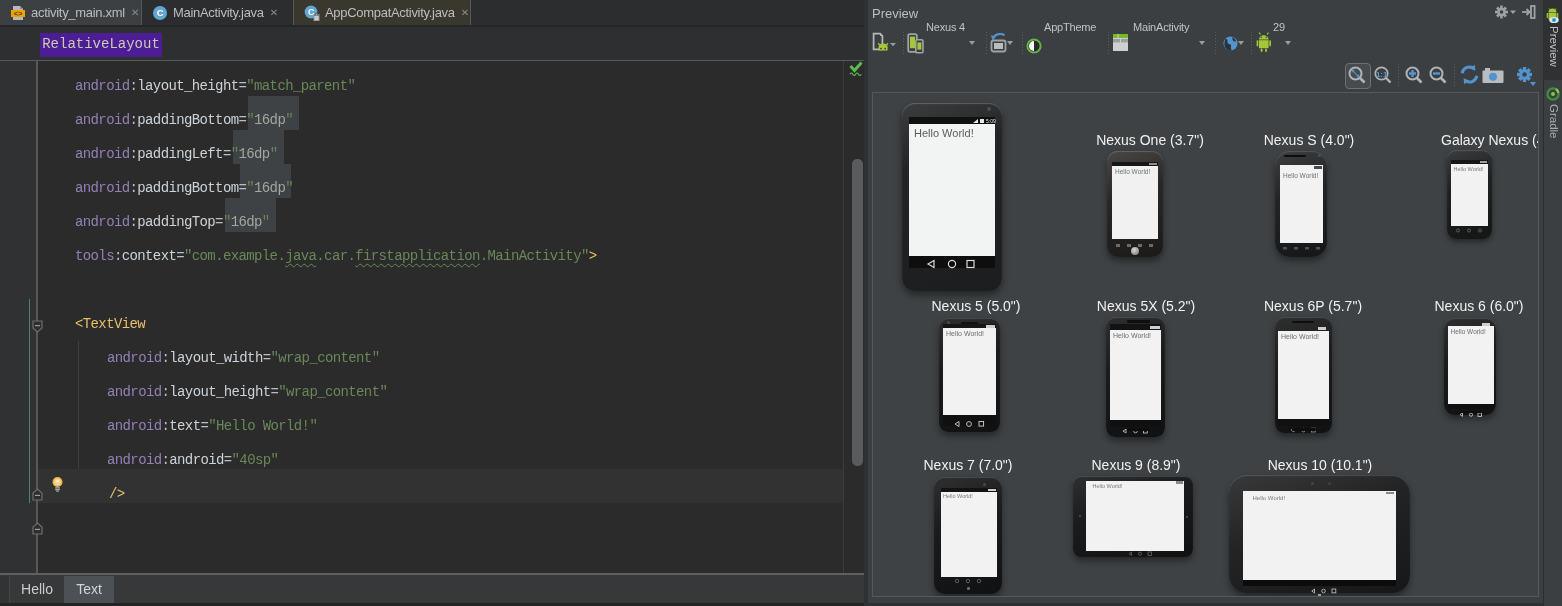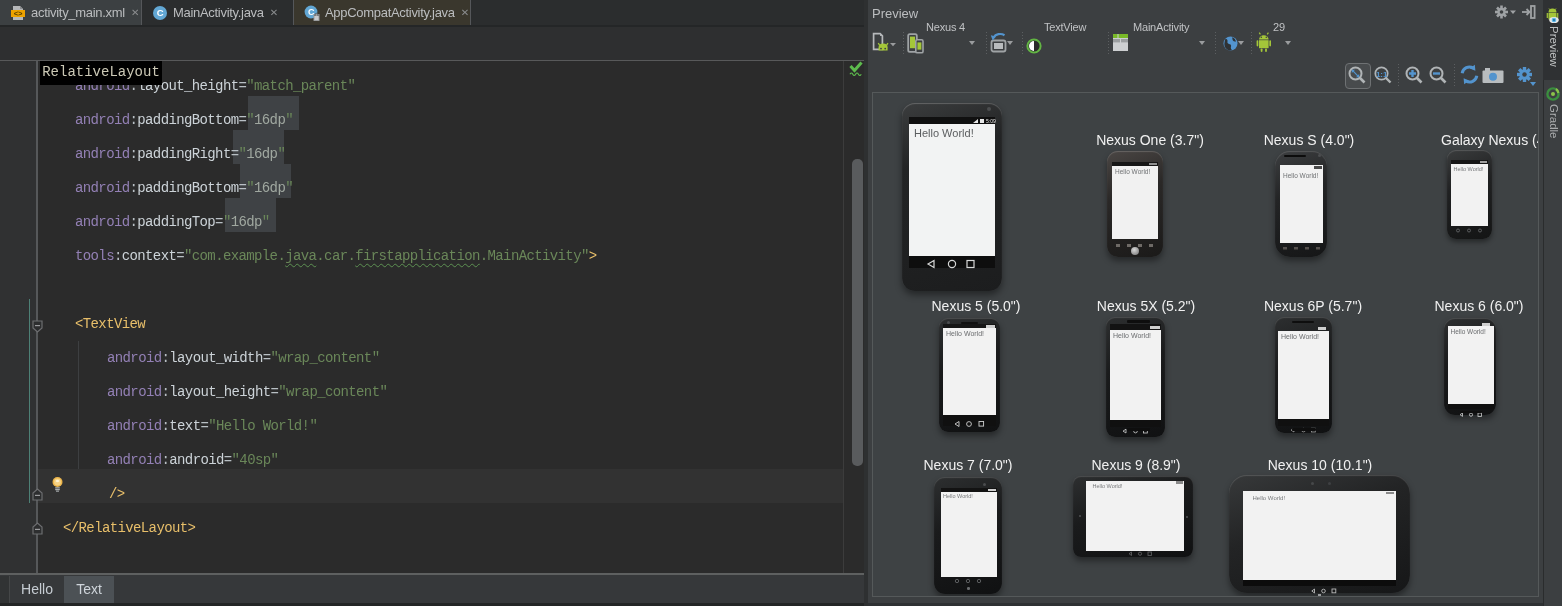--- a/index.html
+++ b/index.html
@@ -9,21 +9,21 @@
   #editor{left:0;top:0;width:864px;height:606px;background:#2b2b2b;}
   #tabbar{left:0;top:0;width:864px;height:25px;background:#2b2d2e;border-bottom:2px solid #242627;}
   .tab{top:0;height:25px;display:flex;align-items:center;font-size:13px;letter-spacing:-0.3px;color:#bbbdbf;}
   .tab .x{color:#8b8d8f;font-size:10px;margin-left:6px;letter-spacing:0;}
   #tab1{left:0;width:141px;background:#3c4042;border-right:1px solid #55575a;}
   #tab2{left:142px;width:151px;background:#2b2d2e;border-right:1px solid #55575a;}
   #tab3{left:294px;width:176px;background:#3a372d;border-right:1px solid #55575a;}
   .tabicon{width:16px;height:16px;margin:0 5px 0 10px;position:relative;flex:none;}
   
   #ctxstrip{left:0;top:27px;width:864px;height:33px;background:#2e2f30;border-bottom:1px solid #58595a;}
-  #ctxchip{left:40px;top:33px;width:122px;height:24px;background:#000000;color:#ccc9b6;font-family:"Liberation Mono",monospace;font-size:14px;line-height:23px;text-align:center;margin-top:28px;}
+  #ctxchip{left:40px;top:33px;width:122px;height:24px;background:#4c1d95;color:#ccc9b6;font-family:"Liberation Mono",monospace;font-size:14px;line-height:23px;text-align:center;}
   
   #codearea{left:0;top:60px;width:864px;height:515px;background:#2b2b2b;overflow:hidden;}
   #gutterbg{left:0;top:61px;width:36px;height:514px;background:#303132;}
   #gutterline{left:36px;top:61px;width:1.5px;height:514px;background:#56585a;}
   #stripe-line{left:843px;top:60px;width:1px;height:515px;background:#3c3c3c;}
   .cl{position:absolute;left:0;height:34px;line-height:34px;font-family:"Liberation Mono",monospace;font-size:14px;letter-spacing:-0.62px;white-space:pre;color:#a9b7c6;}
   .ns{color:#9380b5;}
   .an{color:#ccd3d8;}
   .eq{color:#b8bfc4;}
   .st{color:#6a8759;}
@@ -64,31 +64,30 @@
   <div id="editor" class="abs"></div>
 
   <div id="codearea" class="abs"></div>
   <div id="lineHl" class="abs"></div>
   <div class="valbox abs" style="left:248px;top:96px;width:51px;"></div>
   <div class="valbox abs" style="left:233px;top:130px;width:51px;"></div>
   <div class="valbox abs" style="left:240px;top:164px;width:51px;"></div>
   <div class="valbox abs" style="left:225px;top:198px;width:51px;"></div>
   <div class="cl" style="left:75px;top:69px;"><span class="ns">android</span><span class="eq">:</span><span class="an">layout_height</span><span class="eq">=</span><span class="st">"match_parent"</span></div>
   <div class="cl" style="left:75px;top:103px;"><span class="ns">android</span><span class="eq">:</span><span class="an">paddingBottom</span><span class="eq">=</span><span class="st">"</span><span class="dim">16dp</span><span class="st">"</span></div>
-  <div class="cl" style="left:75px;top:137px;"><span class="ns">android</span><span class="eq">:</span><span class="an">paddingRight</span><span class="eq">=</span><span class="st">"</span><span class="dim">16dp</span><span class="st">"</span></div>
+  <div class="cl" style="left:75px;top:137px;"><span class="ns">android</span><span class="eq">:</span><span class="an">paddingLeft</span><span class="eq">=</span><span class="st">"</span><span class="dim">16dp</span><span class="st">"</span></div>
   <div class="cl" style="left:75px;top:171px;"><span class="ns">android</span><span class="eq">:</span><span class="an">paddingBottom</span><span class="eq">=</span><span class="st">"</span><span class="dim">16dp</span><span class="st">"</span></div>
   <div class="cl" style="left:75px;top:205px;"><span class="ns">android</span><span class="eq">:</span><span class="an">paddingTop</span><span class="eq">=</span><span class="st">"</span><span class="dim">16dp</span><span class="st">"</span></div>
   <div class="cl" style="left:75px;top:239px;"><span class="ns">tools</span><span class="eq">:</span><span class="an">context</span><span class="eq">=</span><span class="st">"com.example.<span class="wavy">java</span>.car.<span class="wavy">firstapplication</span>.MainActivity"</span><span class="tg">&gt;</span></div>
   <div class="cl" style="left:75px;top:307px;"><span class="tg">&lt;TextView</span></div>
   <div class="cl" style="left:107px;top:341px;"><span class="ns">android</span><span class="eq">:</span><span class="an">layout_width</span><span class="eq">=</span><span class="st">"wrap_content"</span></div>
   <div class="cl" style="left:107px;top:375px;"><span class="ns">android</span><span class="eq">:</span><span class="an">layout_height</span><span class="eq">=</span><span class="st">"wrap_content"</span></div>
   <div class="cl" style="left:107px;top:409px;"><span class="ns">android</span><span class="eq">:</span><span class="an">text</span><span class="eq">=</span><span class="st">"Hello World!"</span></div>
   <div class="cl" style="left:107px;top:443px;"><span class="ns">android</span><span class="eq">:</span><span class="an">android</span><span class="eq">=</span><span class="st">"40sp"</span></div>
   <div class="cl" style="left:109px;top:477px;"><span class="tg">/&gt;</span></div>
-  <div class="cl" style="left:63px;top:511px;"><span class="tg">&lt;/RelativeLayout&gt;</span></div>
 
   <div id="gutterbg" class="abs"></div>
   <div id="gutterline" class="abs"></div>
   <div id="stripe-line" class="abs"></div>
   <div id="sbthumb" class="abs"></div>
 
   <div class="abs" style="left:28.5px;top:299px;width:1.6px;height:204px;background:#4d8076;"></div>
 
   <svg class="abs" style="left:32px;top:320px;" width="11" height="13" viewBox="0 0 11 13">
     <path d="M1 1 h9 v7 l-4.5 4 l-4.5 -4 z" fill="#2d2e2f" stroke="#6d6e70" stroke-width="1.2"></path>
@@ -179,21 +178,21 @@
     <rect x="5" y="13" width="9" height="6" fill="#b9bcbe"></rect>
     <path d="M4.5 7.5 A 7.5 6.5 0 0 1 15.5 5.2" fill="none" stroke="#5394ce" stroke-width="2.2"></path>
     <path d="M1.8 5.2 l5.2 1.2 l-3.3 4 z" fill="#5394ce"></path>
   </svg>
   <div class="dd abs" style="left:1007px;top:41px;"></div>
   <div class="sep abs" style="left:1022px;"></div>
   <svg class="abs" style="left:1026px;top:38px;" width="16" height="16" viewBox="0 0 16 16">
     <circle cx="8" cy="8" r="6.6" fill="#2b2b2b" stroke="#62b543" stroke-width="2"></circle>
     <path d="M8 3 a5 5 0 0 0 0 10 z" fill="#ffffff"></path>
   </svg>
-  <div class="tbtext abs" style="left:1044px;">TextView</div>
+  <div class="tbtext abs" style="left:1044px;">AppTheme</div>
   <div class="sep abs" style="left:1108px;"></div>
   <svg class="abs" style="left:1112px;top:33px;" width="17" height="19" viewBox="0 0 17 19">
     <rect x="1" y="1" width="15" height="17" fill="#cdcfd1"></rect>
     <rect x="1" y="1" width="4.5" height="4" fill="#79b928"></rect>
     <rect x="6.5" y="1" width="9.5" height="4" fill="#79b928"></rect>
     <rect x="1" y="6" width="7" height="3.4" fill="#9b9ea0"></rect>
     <rect x="9" y="6" width="7" height="3.4" fill="#9b9ea0"></rect>
   </svg>
   <div class="tbtext abs" style="left:1133px;">MainActivity</div>
   <div class="dd abs" style="left:1199px;top:41px;"></div>

